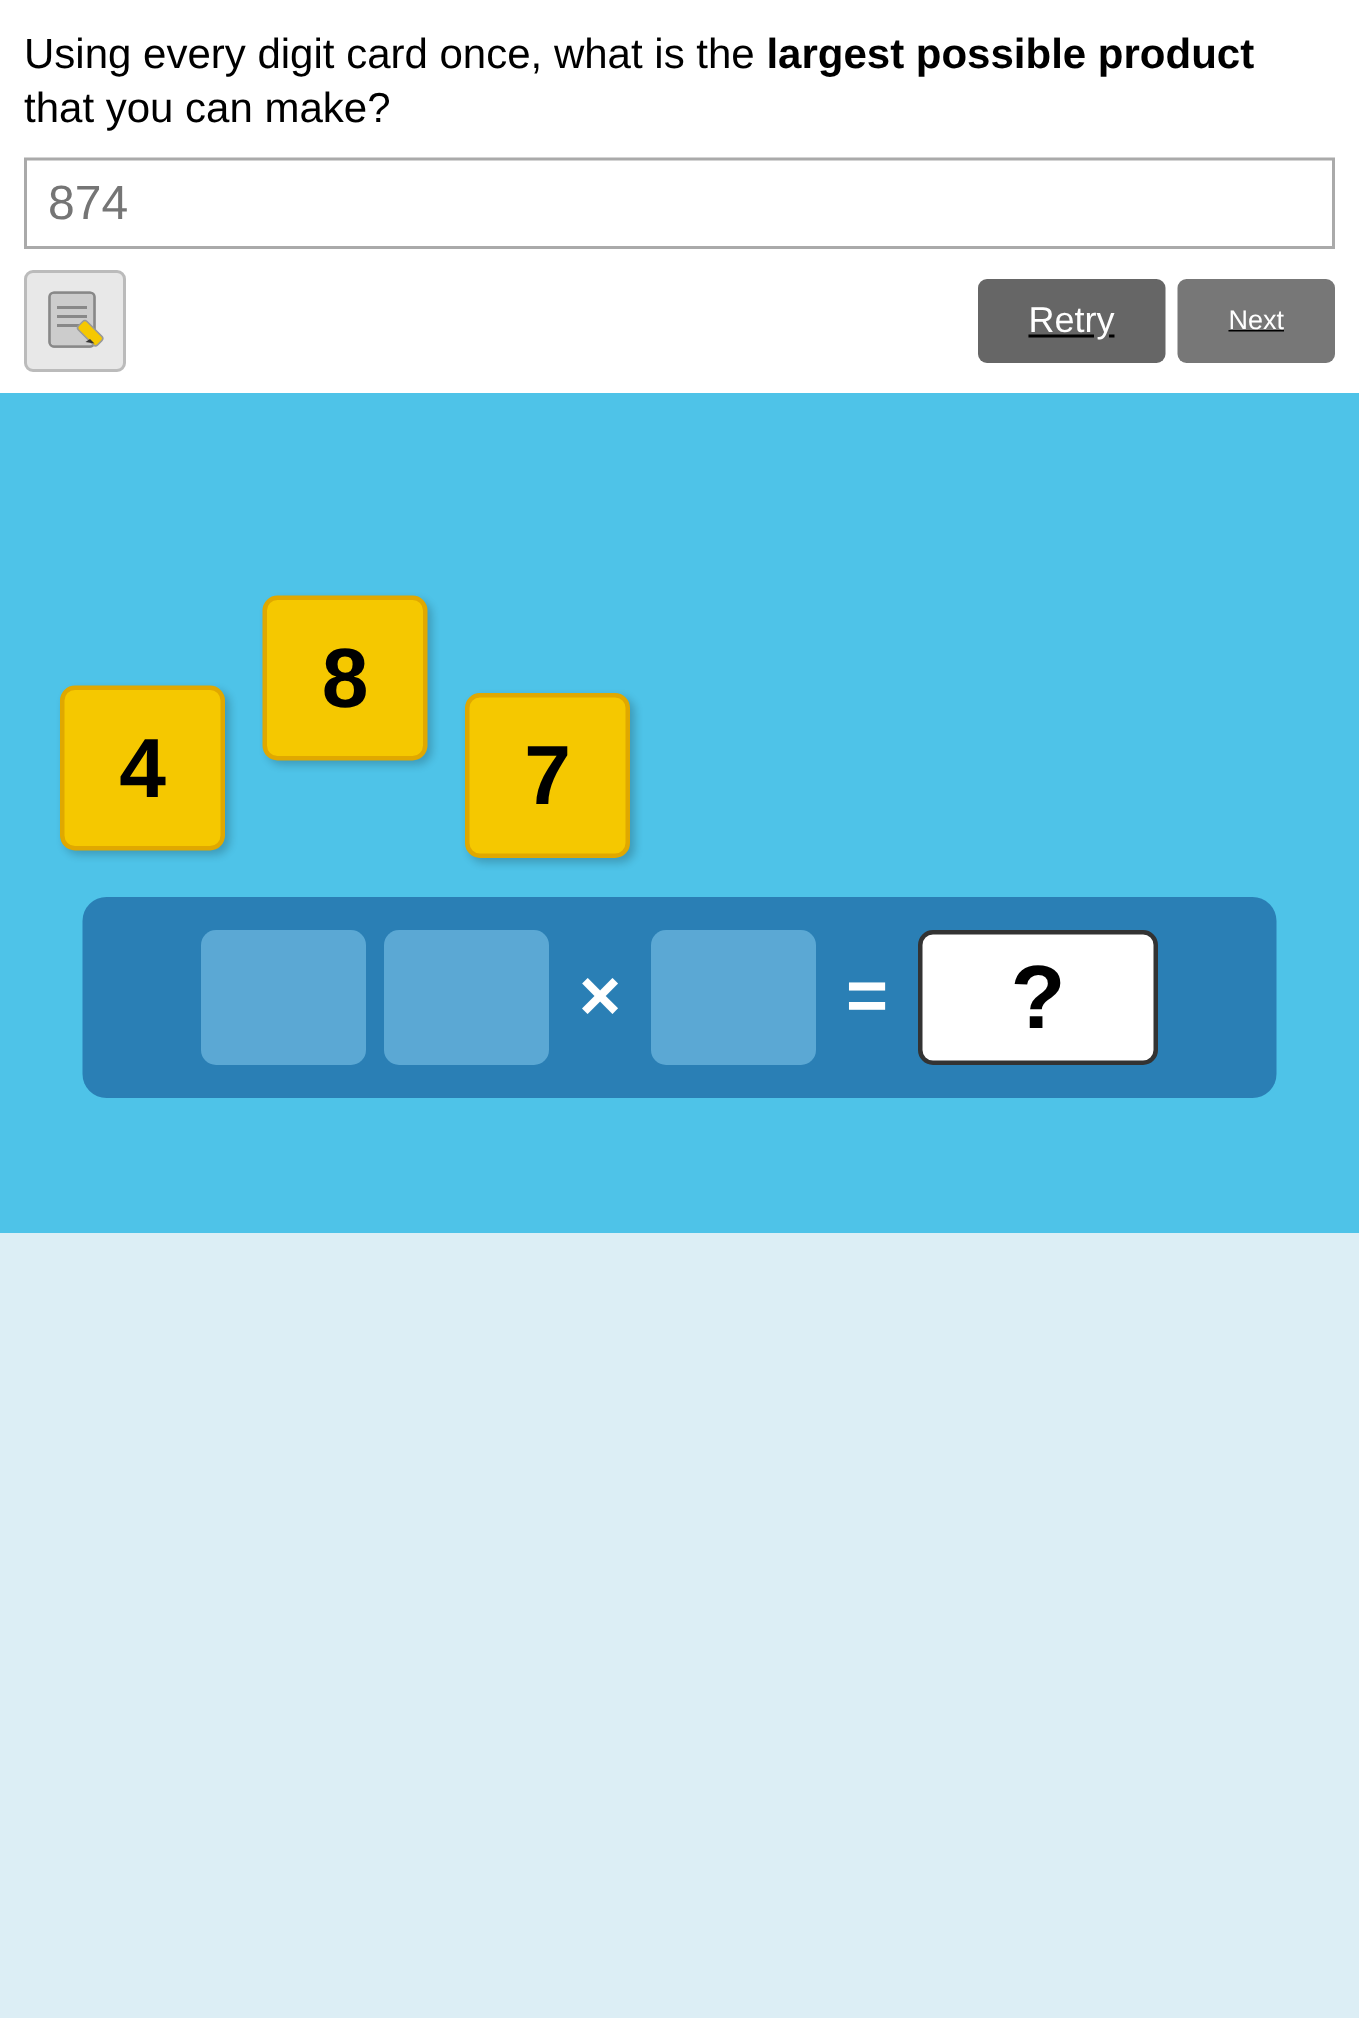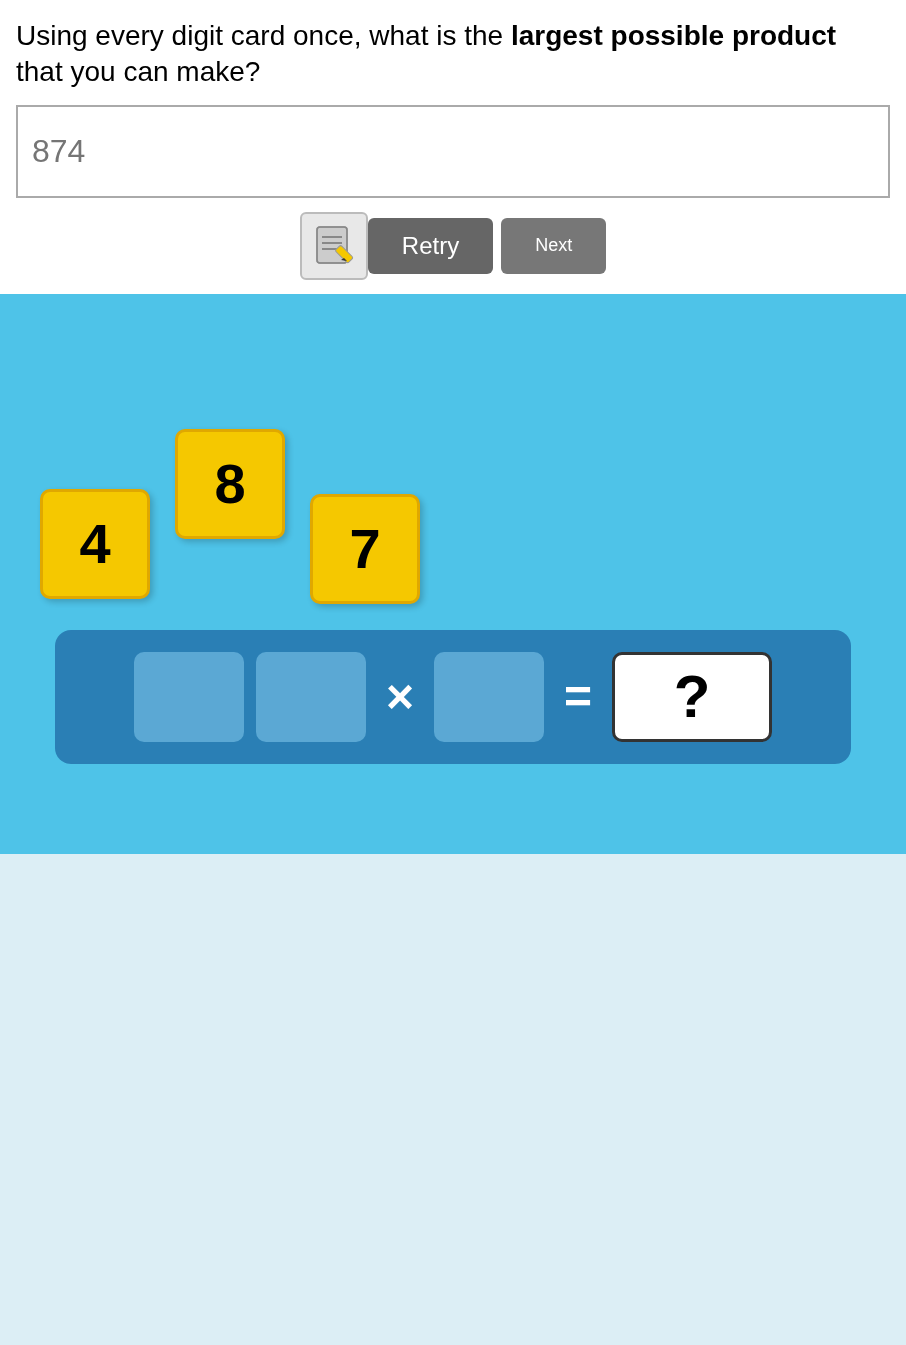--- a/index.html
+++ b/index.html
@@ -22,31 +22,32 @@
     }
 
     .answer-input-row {
       margin-top: 14px;
     }
 
     .answer-input {
       width: 100%;
       border: 2px solid #aaa;
       font-size: 32px;
-      padding: 26px 14px;
+      padding: 10px 14px;
       color: #aaa;
       outline: none;
       background: #fff;
     }
 
     .toolbar-row {
       display: flex;
       align-items: center;
-      justify-content: center;
+      justify-content: space-between;
       margin-top: 14px;
+      text-decoration: underline;
     }
 
     .toolbar-left {
       display: flex;
       align-items: center;
     }
 
     .notes-button {
       width: 68px;
       height: 68px;

